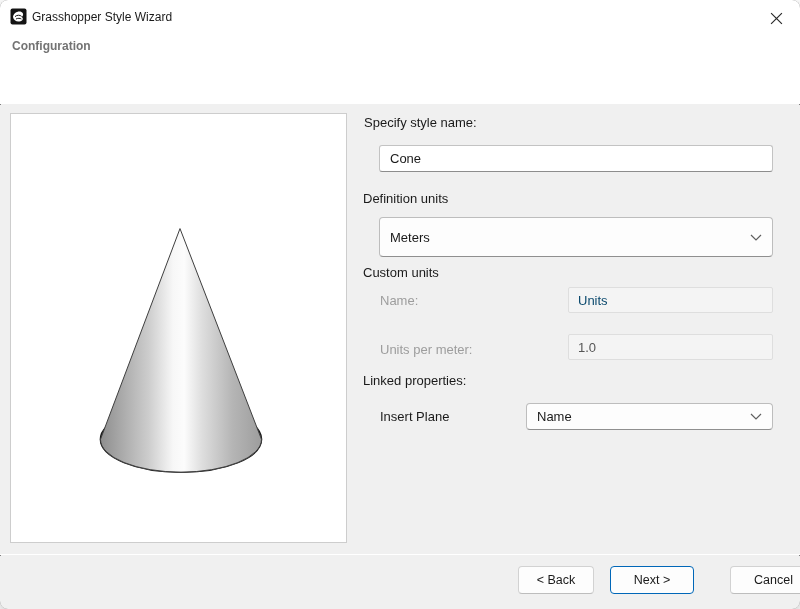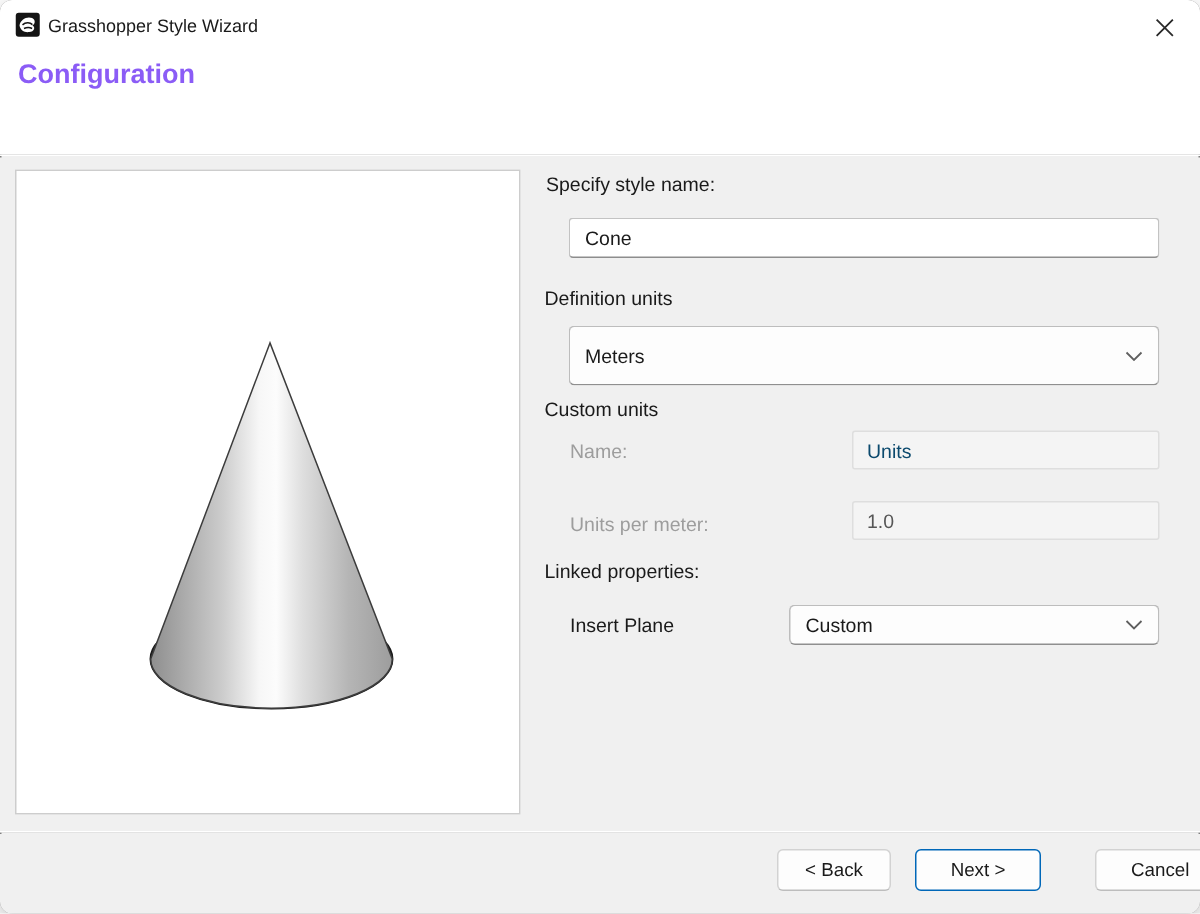--- a/index.html
+++ b/index.html
@@ -14,21 +14,21 @@
   }
   
   .header-bg { position: absolute; top: 0; left: 0; width: 100%; height: 103px; background: var(--header_bg, #ffffff); }
   .titlebar-icon { position: absolute; left: 10px; top: 8px; width: 17px; height: 17px; }
   .titlebar-title { position: absolute; left: 32px; top: 10px; font-size: 12px; color: #1a1a1a; line-height: 15px; }
   .close-btn {
     position: absolute; top: 5px; right: 7px; width: 34px; height: 26px;
     display: flex; align-items: center; justify-content: center;
     background: transparent; border: none; cursor: default;
   }
-  .config-title { position: absolute; left: 12px; top: 39px; font-size: 18px; font-weight: bold; color: #8b5cf6; }
+  .config-title { position: absolute; left: 12px; top: 39px; font-size: 12px; font-weight: bold; color: #737373; }
   .config-sub { position: absolute; left: 32px; top: 57px; font-size: 12.5px; color: #1a1a1a; }
   .etched { position: absolute; left: 0; width: 100%; height: 1px; background: #9e9e9e; border-bottom: 1px solid #ffffff; }
   .etched.top-div { top: 103px; }
   .etched.foot-div { top: 554px; }
   
   .main-bg { position: absolute; top: 105px; left: 0; width: 100%; height: 449px; background: var(--dialog_bg, #f0f0f0); }
   .preview-panel {
     position: absolute; left: 10px; top: 113px; width: 337px; height: 430px;
     background: #ffffff; border: 1px solid #cdcdcd;
   }
@@ -135,21 +135,21 @@
   <div class="lbl gray" style="left:380px; top:292px;">Name:</div>
   <input class="dis-input" style="top: 287px; color: #0c4a6e;" type="text" disabled="" value="Units">
 
   <div class="lbl gray" style="left:380px; top:341px;">Units per meter:</div>
   <input class="dis-input" style="top: 334px; color: rgb(86, 86, 86);" type="text" disabled="" value="1.0">
 
   <div class="lbl" style="left:363px; top:372px;">Linked properties:</div>
 
   <div class="lbl" style="left:380px; top:408px;">Insert Plane</div>
   <div class="select" style="left:526px; top:403px; width:247px; height:27px;">
-    <span>Custom</span>
+    <span>Name</span>
     <span style="display:flex">
       <svg width="12" height="7" viewBox="0 0 12 7">
           <path d="M1 1 L6 6 L11 1" fill="none" stroke="#5f5f5f" stroke-width="1.2"></path>
         </svg>
     </span>
   </div>
 
   <div class="etched foot-div"></div>
   <div class="footer-bg"></div>
 

